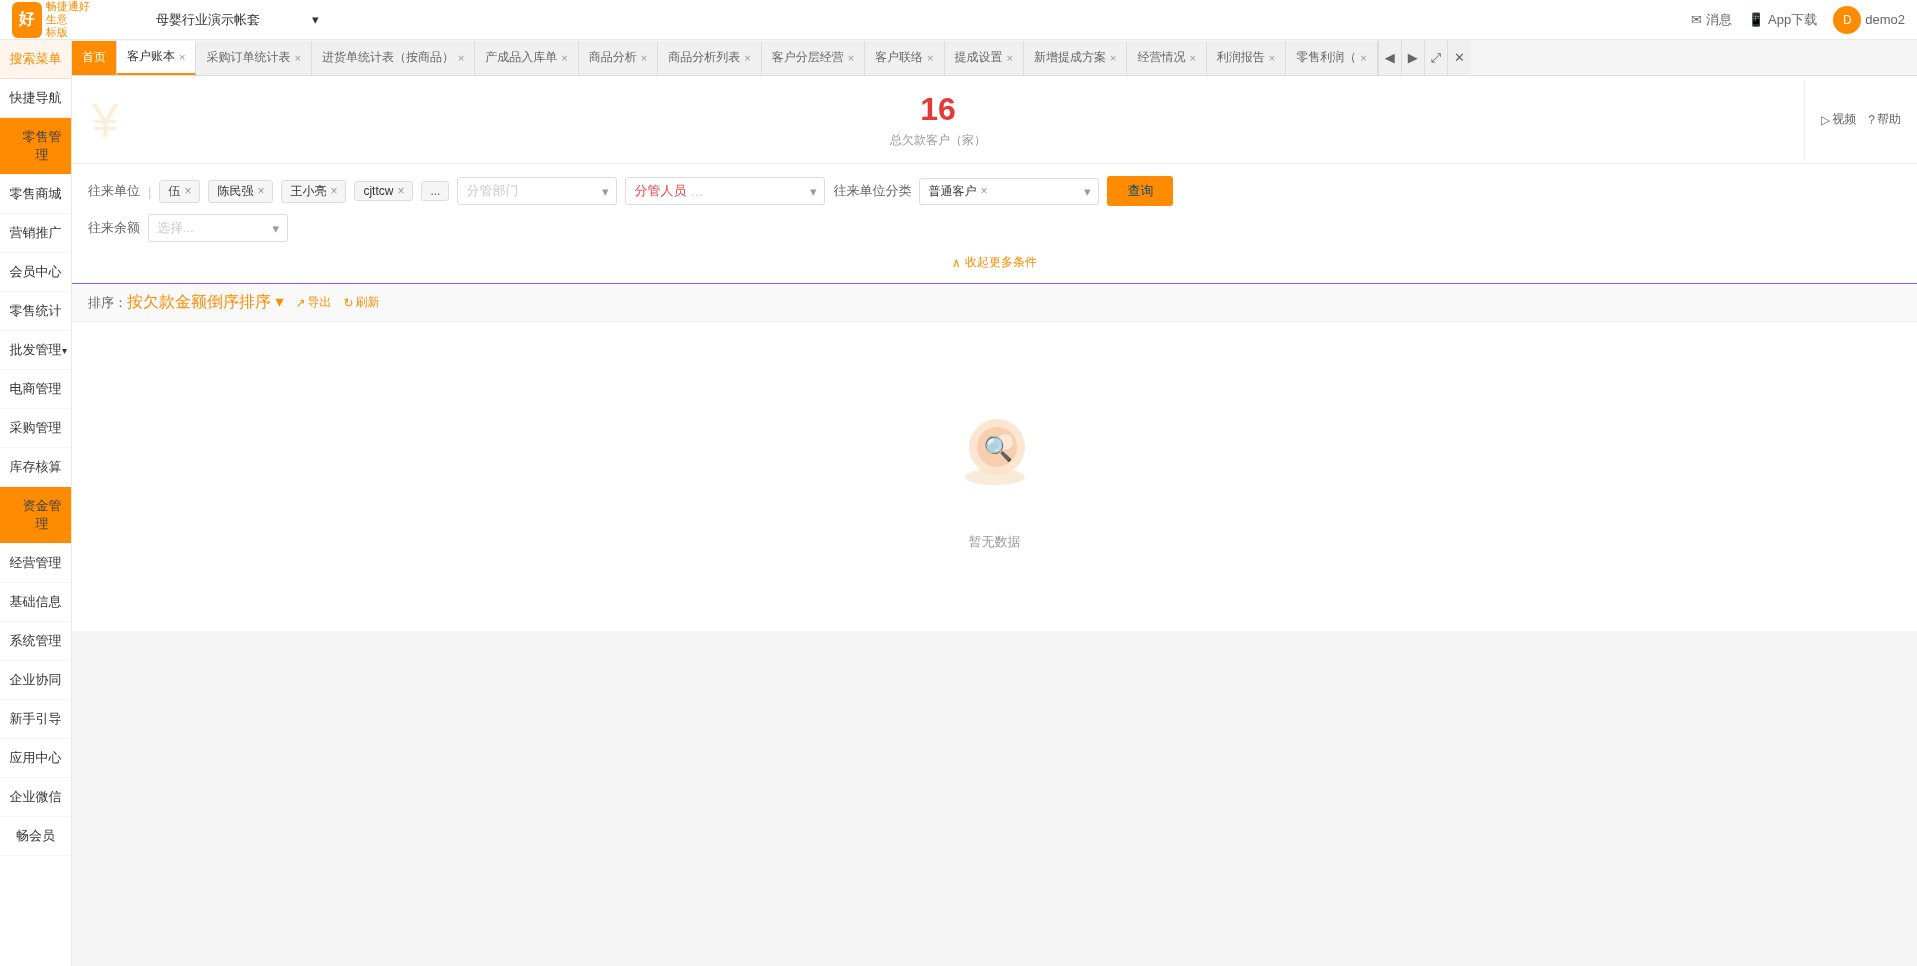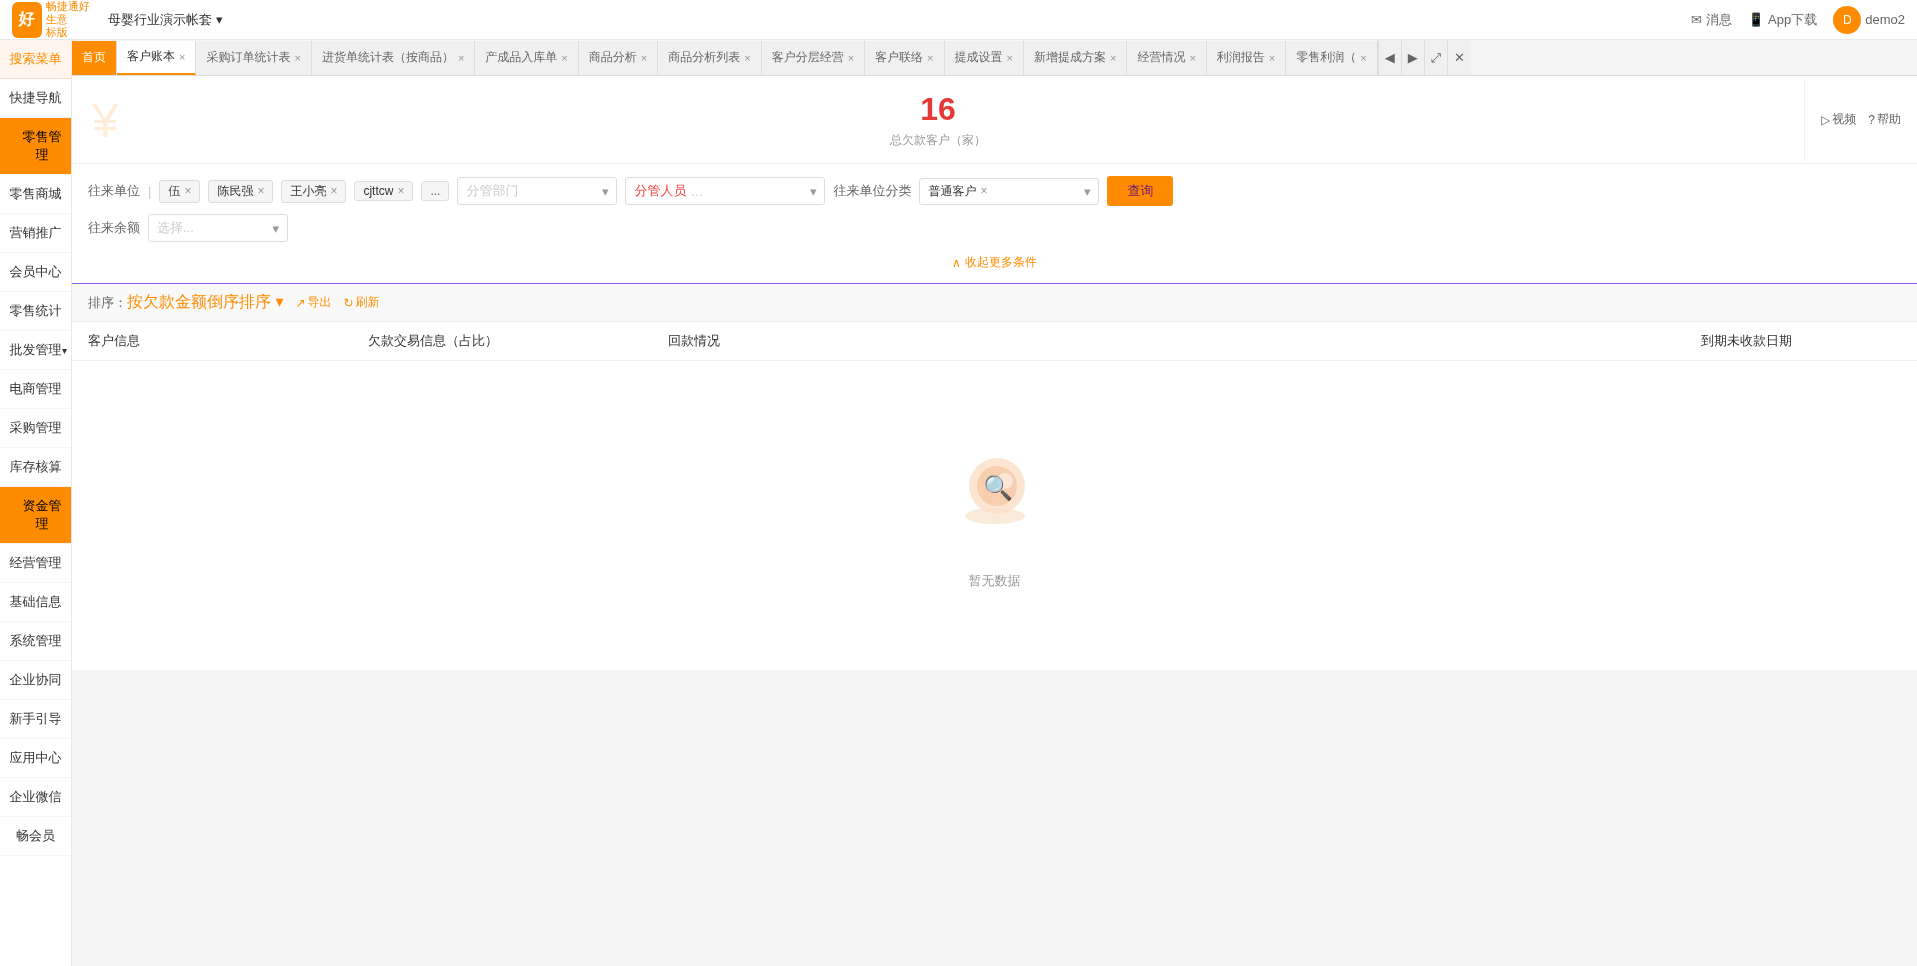--- a/index.html
+++ b/index.html
@@ -7,37 +7,37 @@
 
     
     .top-bar {
       display: flex; align-items: center; background: #fff; height: 40px; padding: 0 12px;
       border-bottom: 1px solid #e8e8e8; flex-shrink: 0;
     }
     .logo-area { display: flex; align-items: center; width: 88px; flex-shrink: 0; }
     .logo-icon { width: 36px; height: 36px; background: #ff8c00; border-radius: 6px; display: flex; align-items: center; justify-content: center; color: #fff; font-size: 16px; font-weight: bold; margin-right: 4px; }
     .logo-text { font-size: 11px; color: #ff8c00; line-height: 1.2; }
     .store-selector { display: flex; align-items: center; margin-left: 8px; font-size: 13px; color: #333; cursor: pointer; }
-    .store-selector span { margin-right: 4px; }
+    .store-selector span { margin-right: 4px; margin-left: 48px; }
     .top-right { margin-left: auto; display: flex; align-items: center; gap: 16px; }
     .top-btn { display: flex; align-items: center; gap: 4px; color: #666; font-size: 13px; cursor: pointer; }
     .avatar { width: 28px; height: 28px; background: #ff8c00; border-radius: 50%; display: flex; align-items: center; justify-content: center; color: #fff; font-size: 12px; }
 
     
     .main-layout { display: flex; flex: 1; overflow: hidden; }
 
     
     .sidebar { width: 72px; background: #fff; border-right: 1px solid #e8e8e8; display: flex; flex-direction: column; overflow-y: auto; flex-shrink: 0; }
     .sidebar-search { padding: 10px 8px; background: #fff5ec; color: #ff8c00; text-align: center; font-size: 13px; cursor: pointer; border-bottom: 1px solid #f0e0d0; }
     .sidebar-quick { padding: 10px 8px; color: #333; text-align: center; font-size: 13px; cursor: pointer; border-bottom: 1px solid #f0f0f0; }
     .sidebar-item {
       padding: 10px 8px; color: #333; text-align: center; font-size: 13px; cursor: pointer;
       border-bottom: 1px solid #f5f5f5; position: relative;
     }
-    .sidebar-item.active { background: #ff8c00; color: #000000; padding-left: 21px; }
+    .sidebar-item.active { background: #ff8c00; color: #404040; padding-left: 21px; }
     .sidebar-item.has-arrow::after { content: '▾'; position: absolute; right: 4px; top: 50%; transform: translateY(-50%); font-size: 10px; }
 
     
     .content-area { flex: 1; display: flex; flex-direction: column; overflow: hidden; }
 
     
     .tab-bar {
       display: flex; align-items: center; background: #f5f5f5; border-bottom: 1px solid #ddd;
       height: 36px; flex-shrink: 0; overflow: hidden;
     }
@@ -80,21 +80,21 @@
     }
     .filter-tag .close { margin-left: 4px; color: #999; cursor: pointer; }
     .filter-select {
       display: flex; align-items: center; border: 1px solid #ddd; border-radius: 3px;
       padding: 4px 8px; min-width: 160px; background: #fff; cursor: pointer; font-size: 13px; color: #999;
     }
     .filter-select .arrow { margin-left: auto; color: #999; }
     .filter-select-wide { min-width: 200px; }
     .filter-more-tag { background: #f5f5f5; border: 1px solid #ddd; border-radius: 3px; padding: 2px 8px; font-size: 12px; color: #666; cursor: pointer; }
     .collapse-btn { color: #ff8c00; font-size: 12px; cursor: pointer; display: flex; align-items: center; gap: 4px; }
-    .query-btn { background: #ff8c00; color: #701a75; border: none; border-radius: 3px; padding: 6px 20px; font-size: 13px; cursor: pointer; }
+    .query-btn { background: #ff8c00; color: #0c4a6e; border: none; border-radius: 3px; padding: 6px 20px; font-size: 13px; cursor: pointer; }
 
     
     .result-bar {
       display: flex; align-items: center; padding: 8px 16px; background: #f9f9f9;
       border-bottom: 1px solid #eee; font-size: 13px; color: #666;
     }
     .result-bar .result-text { flex: 1; }
     .result-bar .sort-btn { color: #ff8c00; cursor: pointer; font-size: 16px; }
     .result-bar .action-btn { color: #ff8c00; cursor: pointer; font-size: 12px; margin-left: 12px; display: flex; align-items: center; gap: 2px; }
 
@@ -314,26 +314,20 @@
           <span>↗</span>
           <span>导出</span>
         </div>
         <div class="action-btn">
           <span>↻</span>
           <span>刷新</span>
         </div>
       </div>
 
       <div class="data-table">
-        <div class="table-header">
-          <div class="col col-customer">客户信息</div>
-          <div class="col col-debt">欠款交易信息（占比）</div>
-          <div class="col col-payment">回款情况</div>
-          <div class="col col-date">到期未收款日期</div>
-        </div>
 
         <div class="empty-state">
           <div class="empty-icon">
             <svg width="100" height="100" viewBox="0 0 100 100" fill="none" xmlns="http://www.w3.org/2000/svg">
               <ellipse cx="50" cy="75" rx="30" ry="8" fill="#f5d5b5" opacity="0.5"></ellipse>
               <circle cx="52" cy="45" r="28" fill="#fbe0c5" opacity="0.8"></circle>
               <circle cx="52" cy="45" r="20" fill="#f5c4a0" opacity="0.7"></circle>
               <circle cx="60" cy="40" r="8" fill="#fff" opacity="0.5"></circle>
               <text x="38" y="55" font-size="24" fill="#e8945a">🔍</text>
             </svg>

